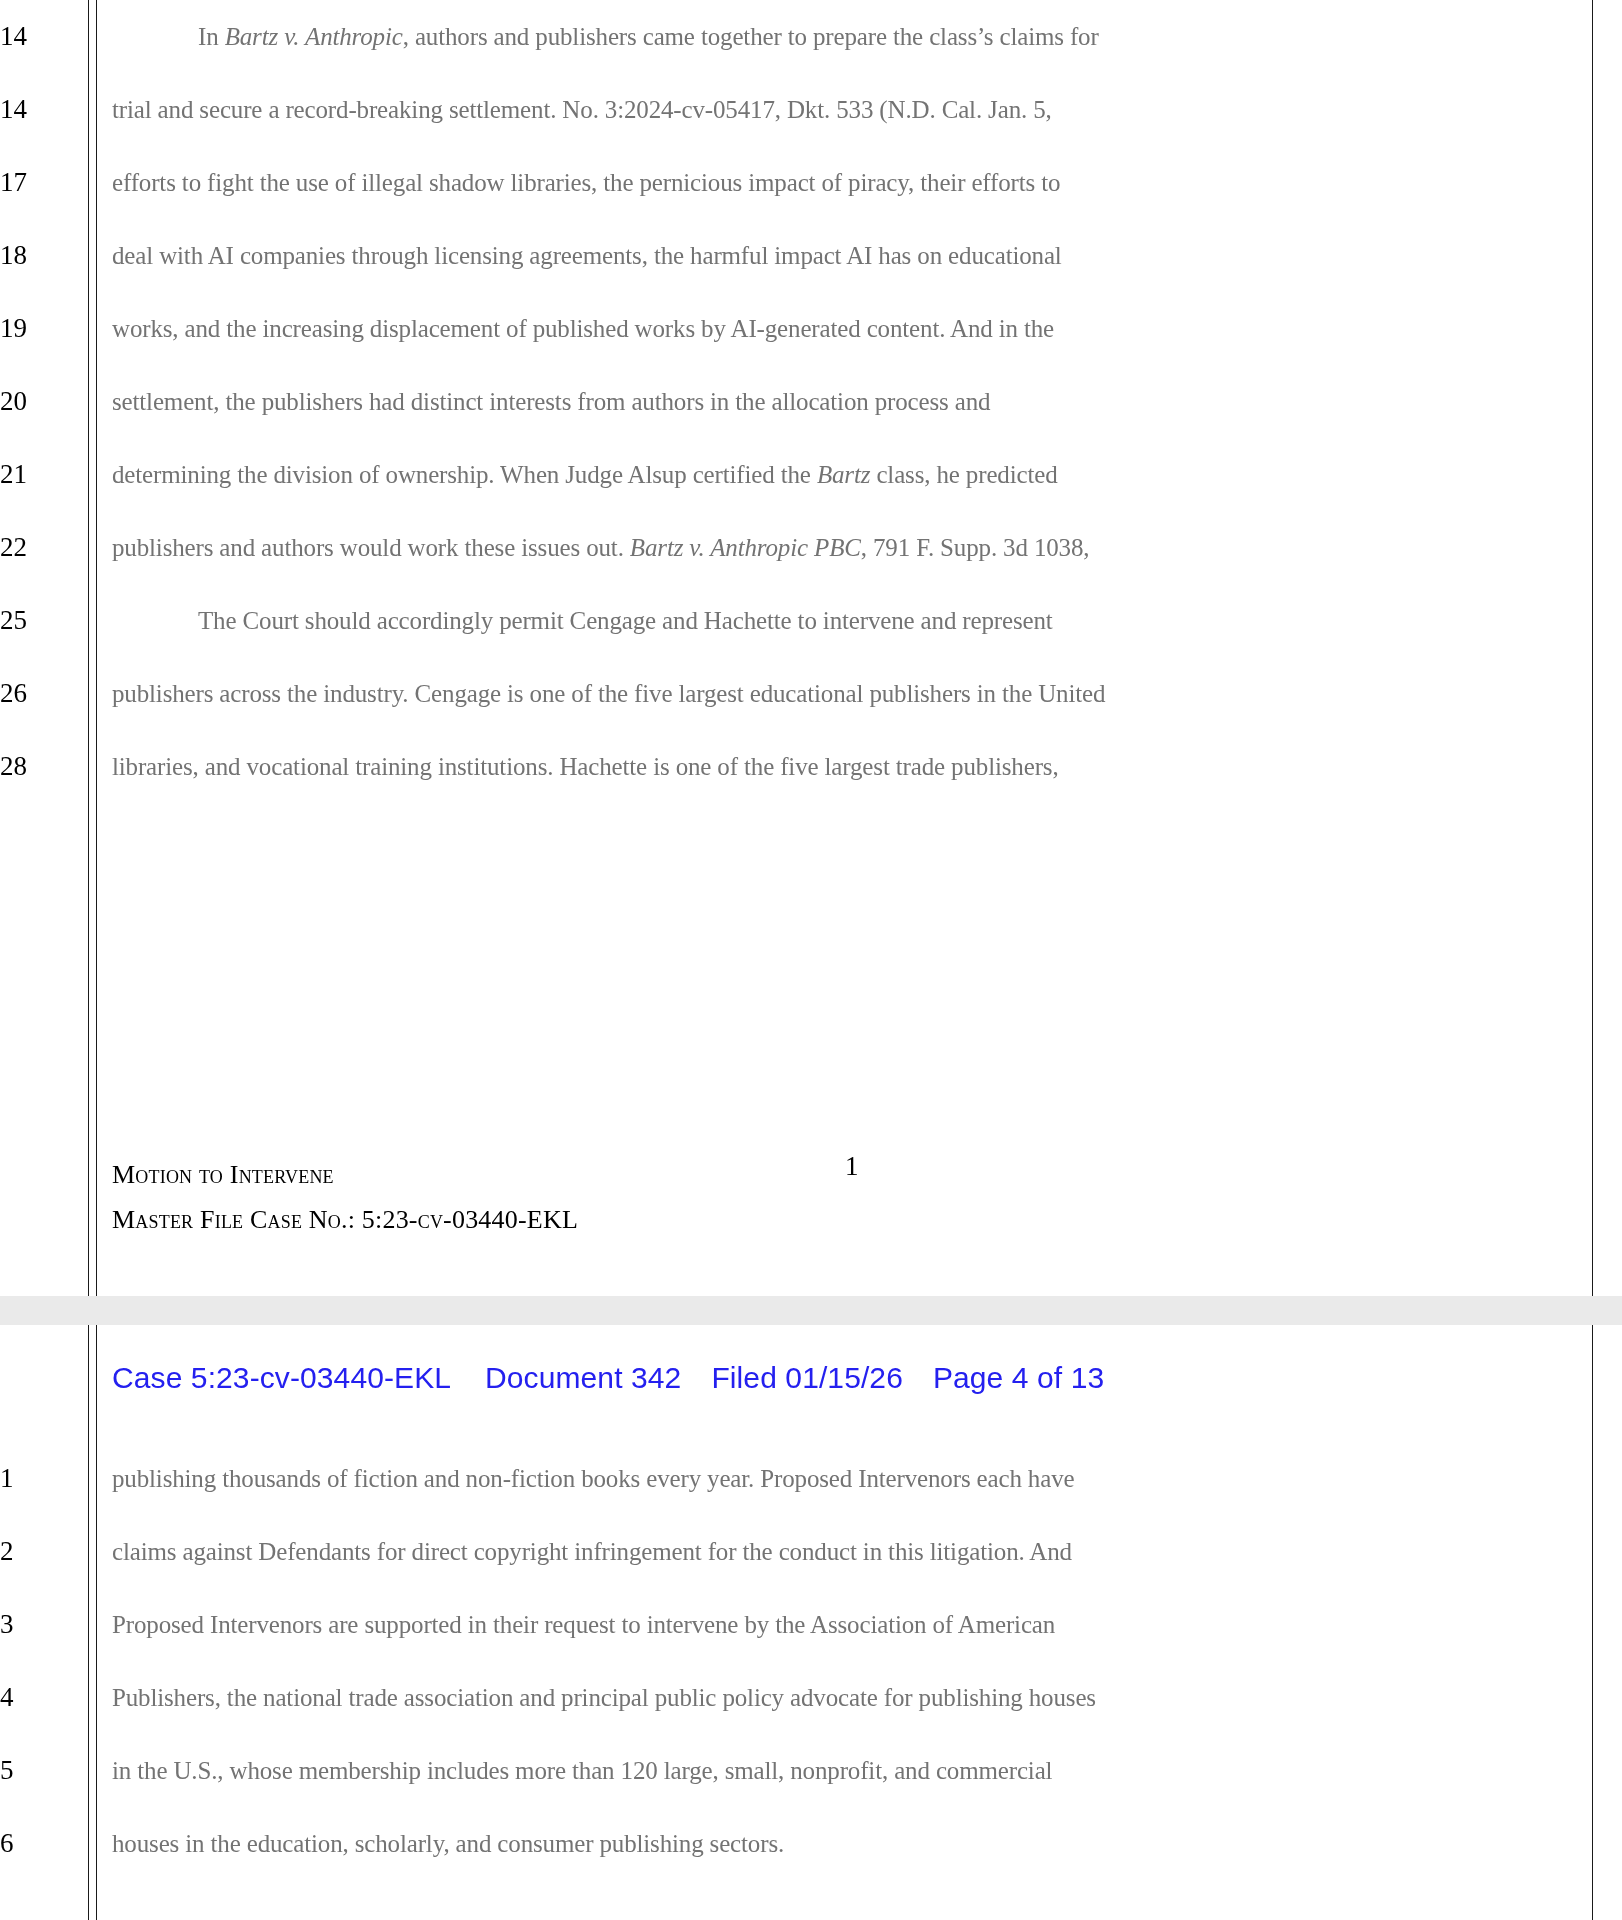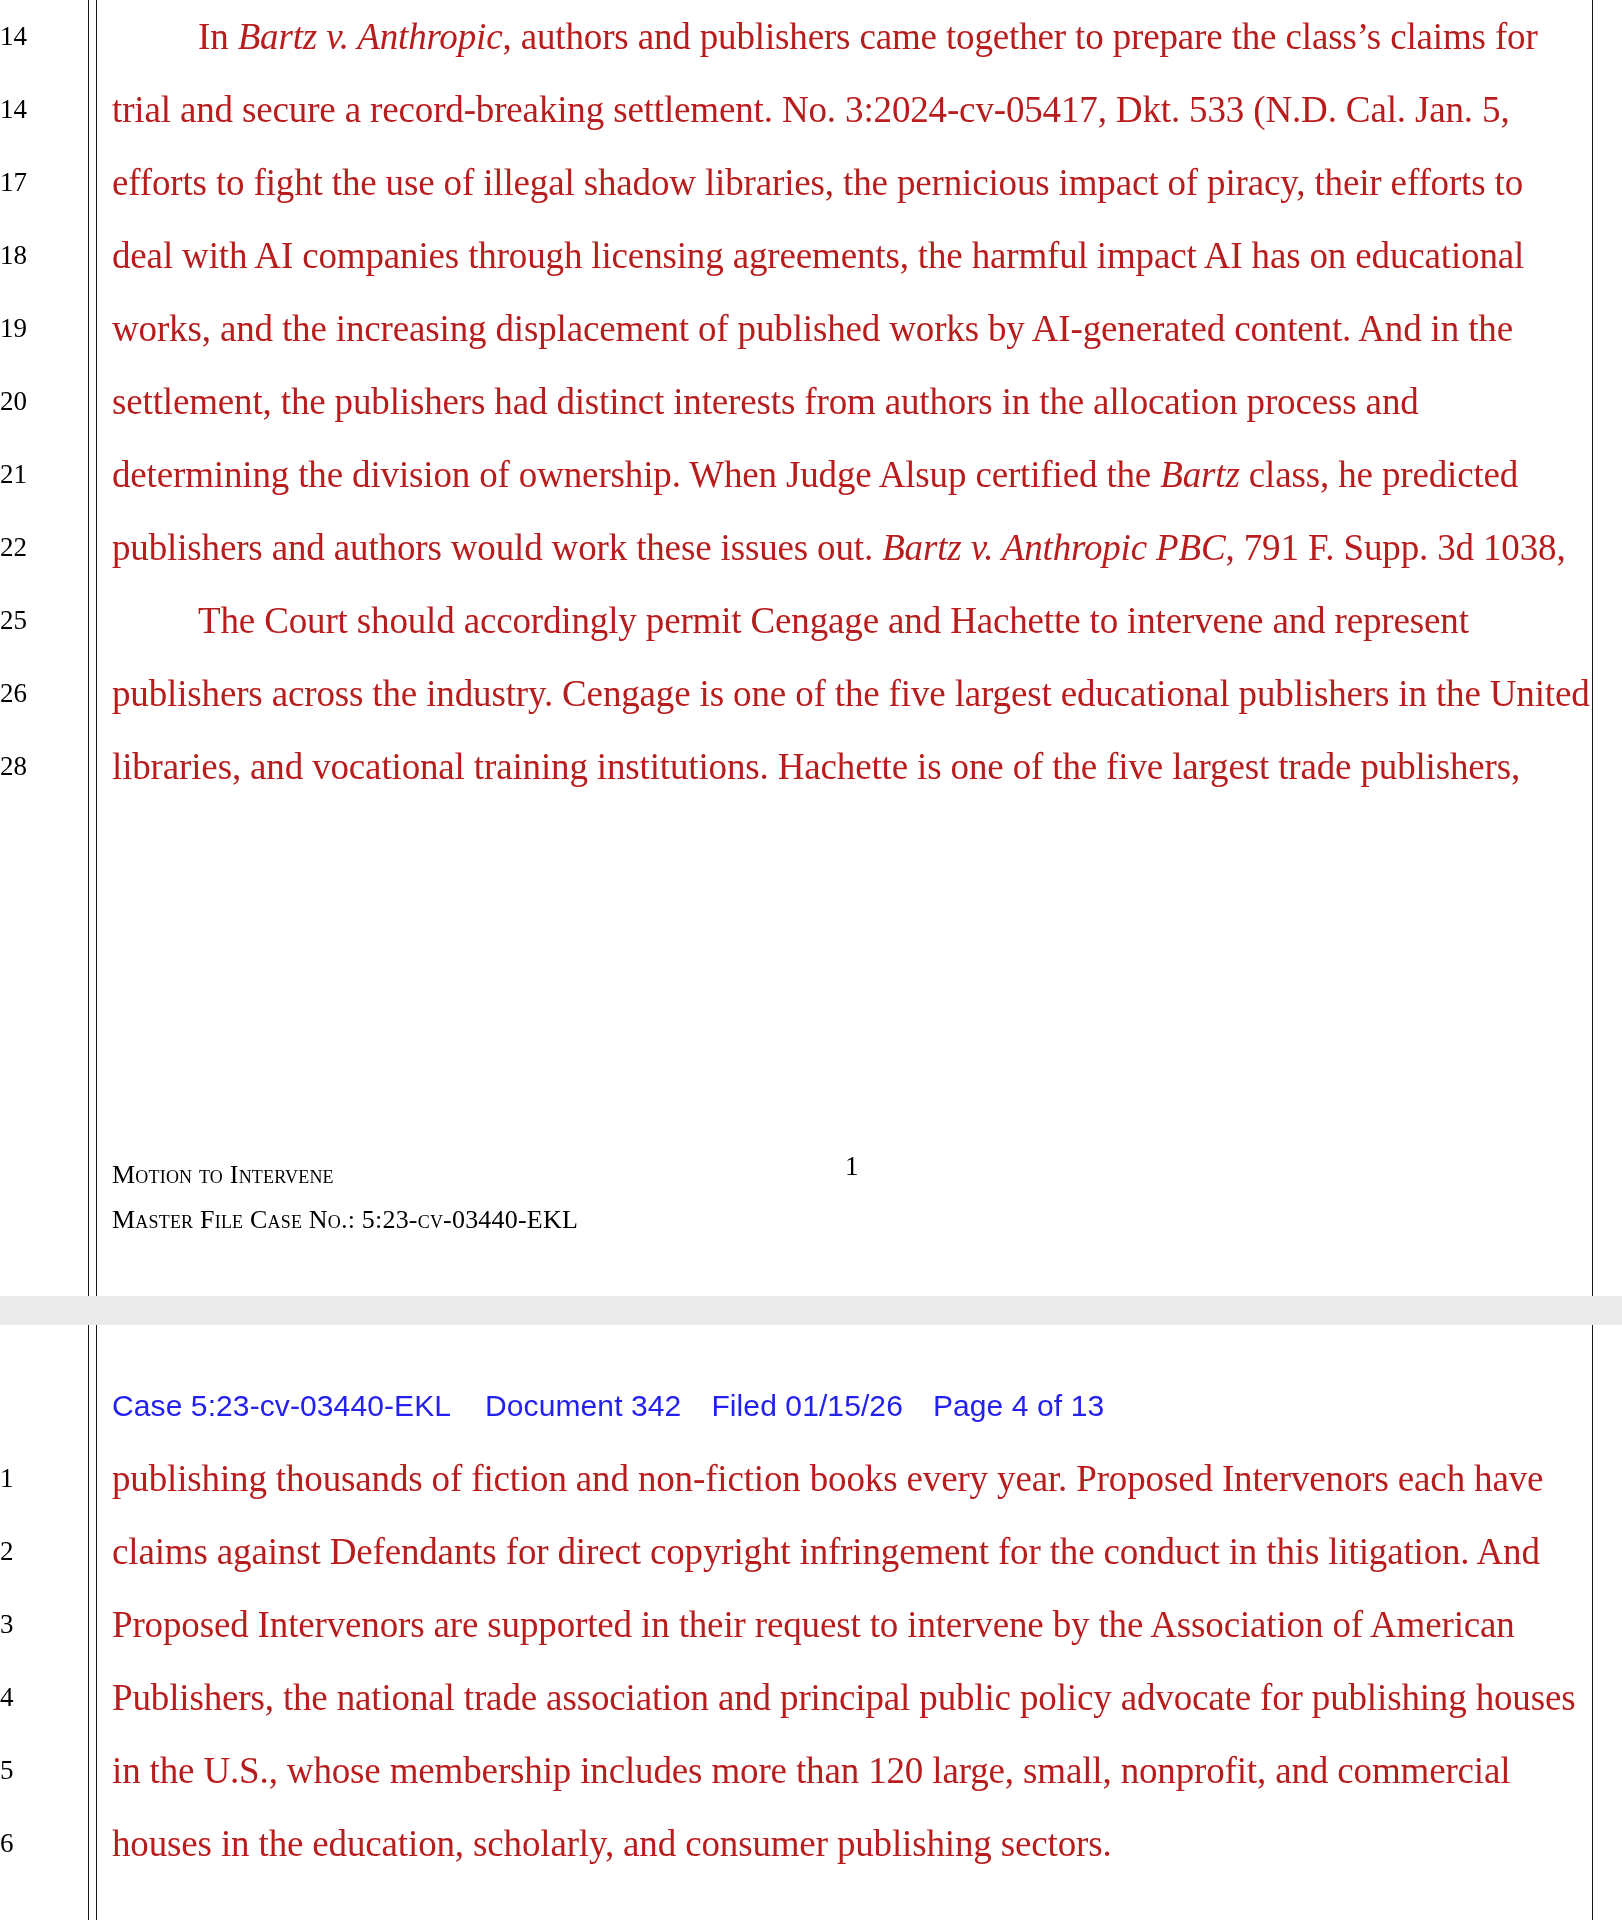--- a/index.html
+++ b/index.html
@@ -76,24 +76,24 @@
     font-size: 27px;
     line-height: 73px;
     color: #000;
     font-family: "Liberation Serif", "DejaVu Serif", serif;
   }
 
   .line-text {
     position: absolute;
     left: 112px;
     right: 10px;
-    font-size: 37px;
+    font-size: 25px;
     line-height: 73px;
     letter-spacing: -0.15px;
-    color: #b91c1c;
+    color: #737373;
   }
 
   .line-text i { font-style: italic; }
 
   .indent { display: inline-block; width: 86px; }
 
   
   .footer {
     position: absolute;
     left: 112px;
@@ -129,21 +129,20 @@
     top: 28px;
     left: 112px;
     right: 0;
     height: 50px;
     color: #2420ef;
     font-family: "Liberation Sans", "DejaVu Sans", sans-serif;
     font-size: 30px;
     line-height: 50px;
     white-space: nowrap;
     letter-spacing: 0.1px;
-    margin-top: 28px;
   }
   .ecf-header .seg { display: inline-block; }
   .ecf-gap-a { display: inline-block; width: 34px; }
   .ecf-gap-b { display: inline-block; width: 30px; }
   .ecf-gap-c { display: inline-block; width: 30px; }
 
   #page-two .lines { top: 117px; }
 </style>
 </head>
 <body>

